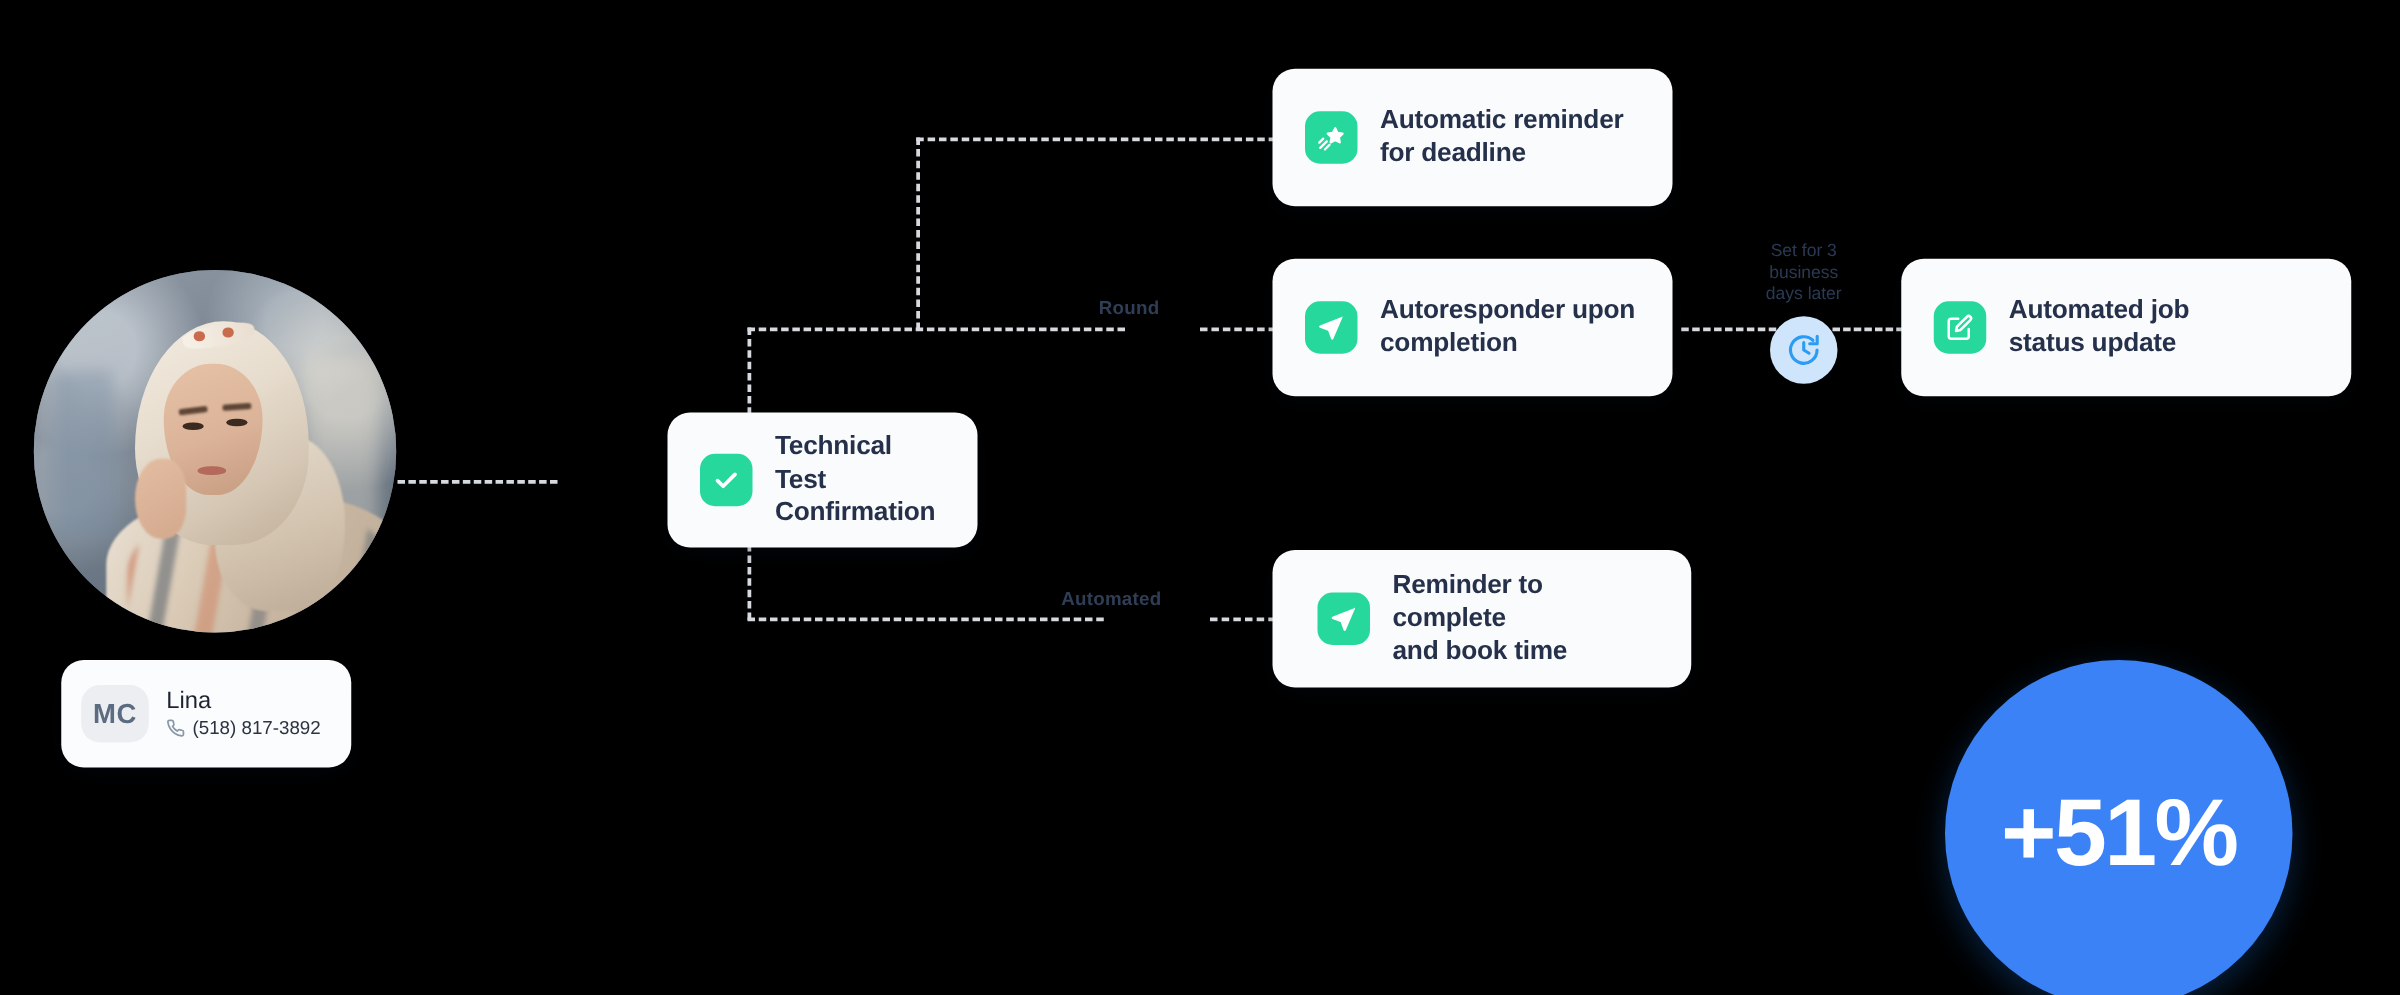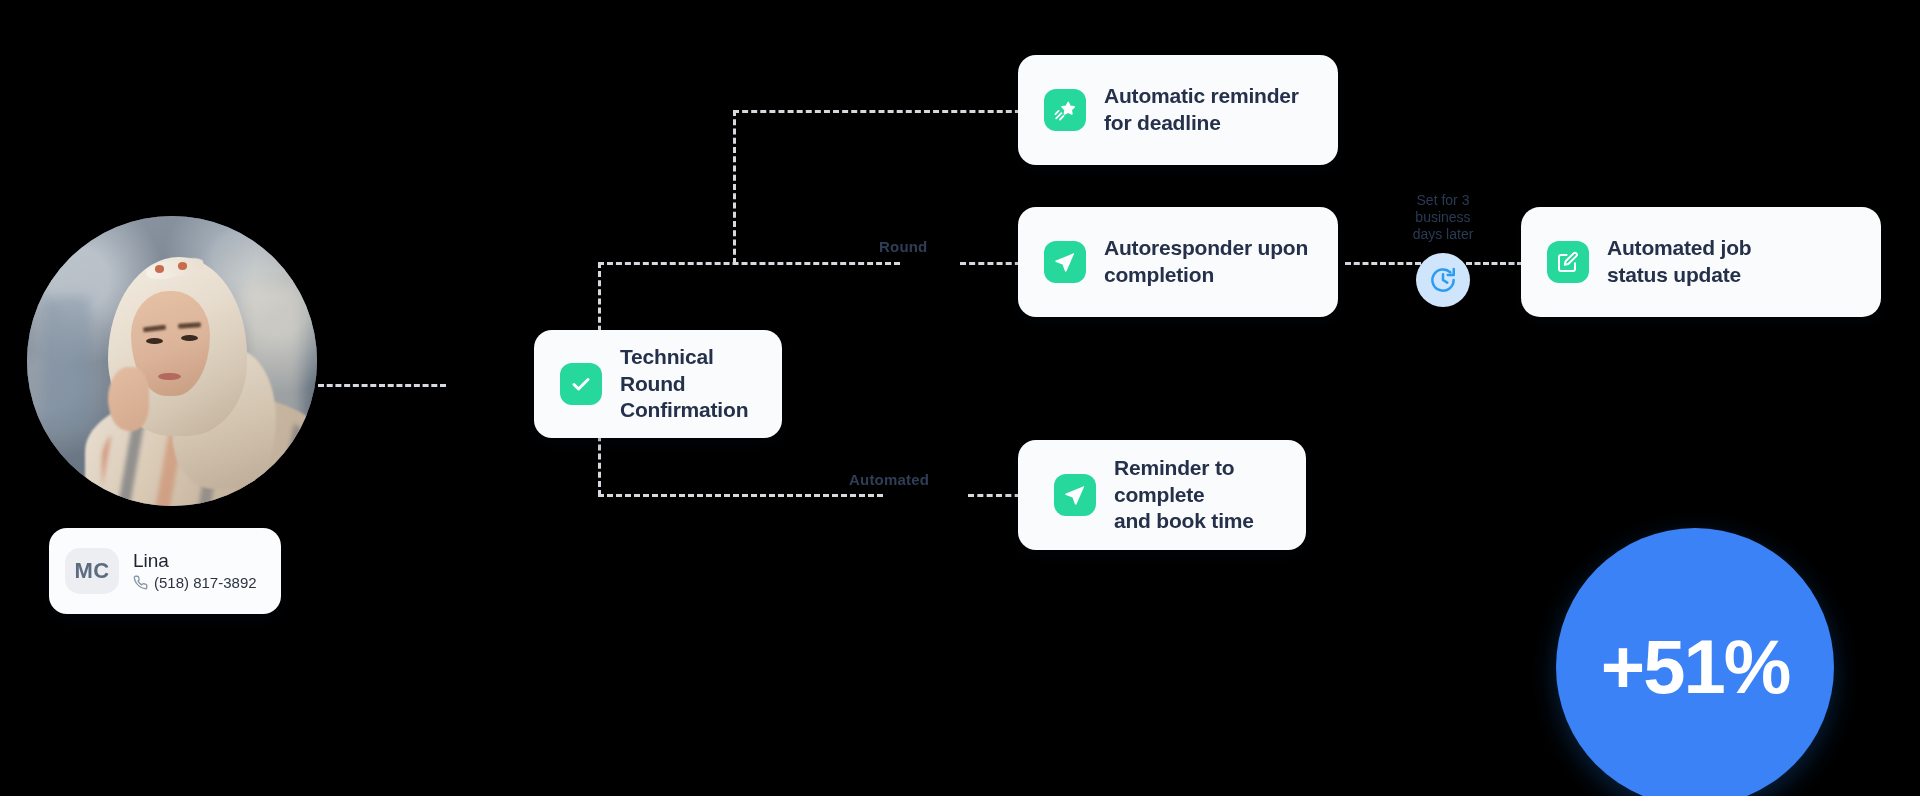--- a/index.html
+++ b/index.html
@@ -216,21 +216,21 @@
       </div>
     </div>
   </div>
 
   <div class="card" style="left:534px; top:330px; width:248px; height:108px;">
     <span class="card-ico">
       <svg viewBox="0 0 24 24" fill="none" stroke="#ffffff" stroke-width="3" stroke-linecap="round" stroke-linejoin="round">
         <path d="M5 12.5l4.5 4.5L19 7.5"></path>
       </svg>
     </span>
-    <span class="card-txt">Technical Round
+    <span class="card-txt">Technical Test
 Confirmation</span>
   </div>
 
   <div class="card" style="left:1018px; top:207px; width:320px; height:110px;">
     <span class="card-ico">
       <svg viewBox="0 0 24 24" fill="#ffffff" stroke="none">
         <path d="M21.3 3.1L2.9 10.4c-.8.3-.8 1.4 0 1.7l6.6 2.4 2.4 6.6c.3.8 1.4.8 1.7 0L21 3.9c.2-.6-.3-1.1-.9-.9z"></path>
       </svg>
     </span>
     <span class="card-txt">Autoresponder upon
@@ -243,21 +243,21 @@
         <path d="M15.2 4.6l1.8 3.7 4.1.6-3 2.9.7 4.1-3.6-1.9-3.7 1.9.7-4.1-3-2.9 4.1-.6z" fill="#ffffff" stroke="#ffffff"></path>
         <path d="M8.4 15.1L3.2 20.3"></path>
         <path d="M10.6 17.9L6.9 21.6"></path>
         <path d="M5.6 12.9L2.4 16.1"></path>
       </svg>
     </span>
     <span class="card-txt">Automatic reminder
 for deadline</span>
   </div>
 
-  <div class="card" style="left:1018px; top:440px; width:288px; height:110px;padding-left:36px;">
+  <div class="card" style="left:1018px; top:440px; width:335px; height:110px;padding-left:36px;">
     <span class="card-ico">
       <svg viewBox="0 0 24 24" fill="#ffffff" stroke="none">
         <path d="M21.3 3.1L2.9 10.4c-.8.3-.8 1.4 0 1.7l6.6 2.4 2.4 6.6c.3.8 1.4.8 1.7 0L21 3.9c.2-.6-.3-1.1-.9-.9z"></path>
       </svg>
     </span>
     <span class="card-txt">Reminder to complete
 and book time</span>
   </div>
 
   <div id="delay-node">
@@ -266,21 +266,21 @@
 days later</div>
     <div id="delay-circle">
       <svg viewBox="0 0 24 24" fill="none" stroke="#2b9bf4" stroke-width="2" stroke-linecap="round" stroke-linejoin="round">
         <path d="M20.5 12a8.5 8.5 0 1 1-2.6-6.1"></path>
         <polyline points="20.6,3.2 20.6,8.0 15.8,8.0"></polyline>
         <polyline points="12,7.3 12,12 15.4,14.1"></polyline>
       </svg>
     </div>
   </div>
 
-  <div class="card" style="left:1521px; top:207px; width:360px; height:110px;border-radius:19px;">
+  <div class="card" style="left:1521px; top:207px; width:360px; height:110px;">
     <span class="card-ico">
       <svg viewBox="0 0 24 24" fill="none" stroke="#ffffff" stroke-width="2" stroke-linecap="round" stroke-linejoin="round">
         <path d="M19 13.2V19a2 2 0 0 1-2 2H5a2 2 0 0 1-2-2V7a2 2 0 0 1 2-2h5.6"></path>
         <path d="M17.6 3.4a1.9 1.9 0 0 1 2.7 2.7L12.3 14l-3.5.8.8-3.5z"></path>
       </svg>
     </span>
     <span class="card-txt">Automated job
 status update</span>
   </div>
 

